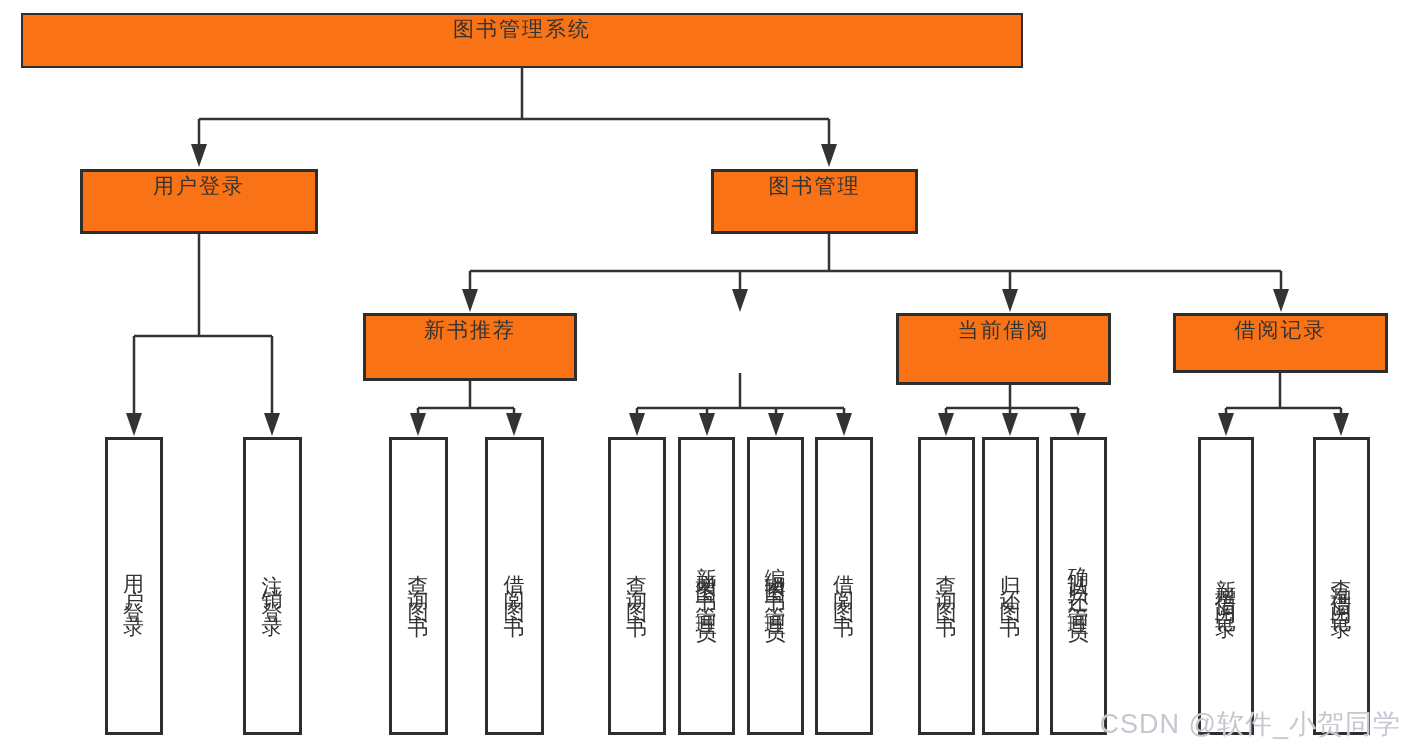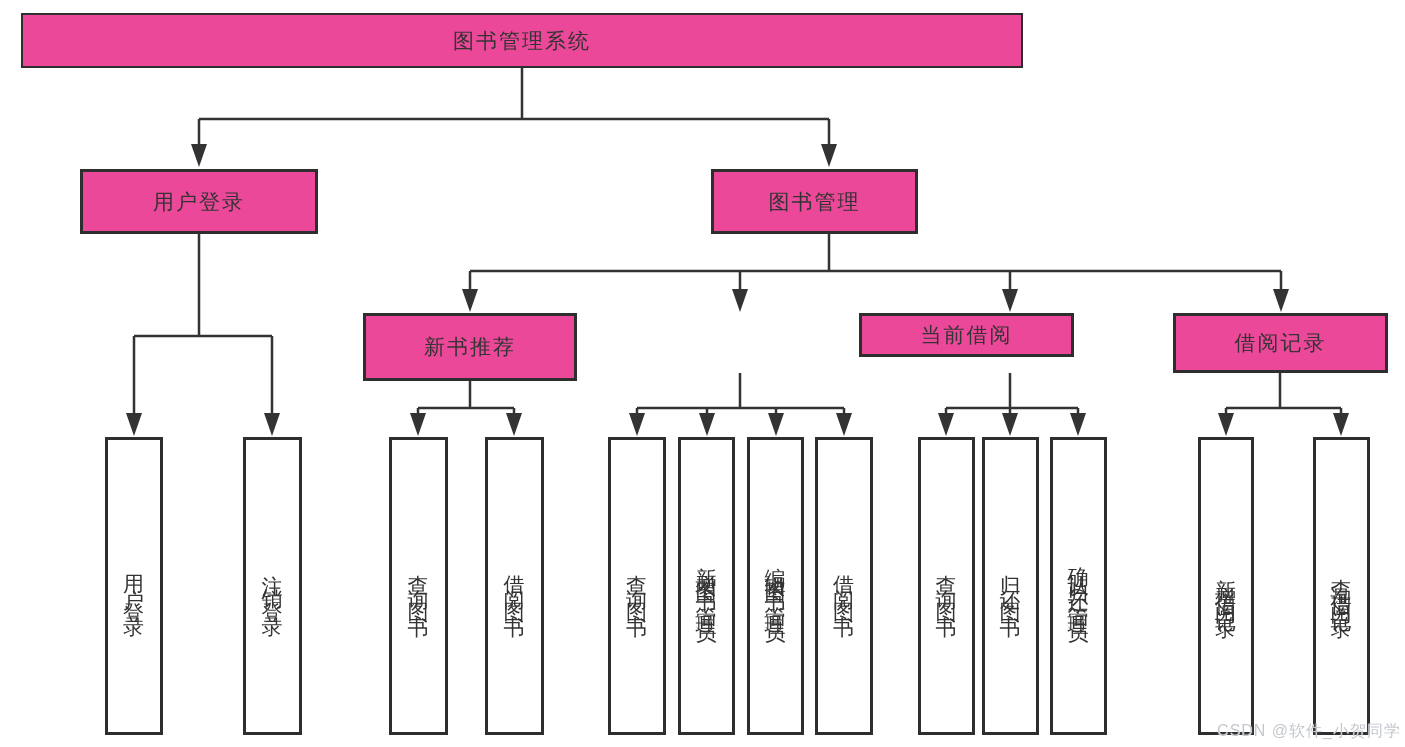--- a/index.html
+++ b/index.html
@@ -2,37 +2,37 @@
 <html><head>
 <meta charset="utf-8">
 <style>
   html,body{margin:0;padding:0;background:#ffffff;}
   .canvas{
     position:relative;width:1405px;height:747px;background:#ffffff;overflow:hidden;
     font-family:"Liberation Sans","DejaVu Sans",sans-serif;color:#2f2f2f;
   }
   .wires{position:absolute;left:0;top:0;width:1405px;height:747px;}
   .hbox{
-    position:absolute;box-sizing:border-box;border:3px solid #2e2e2e;background:#ec4899;
-    display:flex;align-items:center;justify-content:center;
+    position:absolute;box-sizing:border-box;border:3px solid #2e2e2e;background:#f97316;
+    display:flex;align-items:flex-start;justify-content:center;
   }
   .hbox.root{border-width:2px;}
   .hlabel{
     font-size:21px;letter-spacing:2px;color:#333333;white-space:nowrap;
   }
   .vbox{
     position:absolute;box-sizing:border-box;border:3px solid #2e2e2e;background:#ffffff;
     display:flex;align-items:center;justify-content:center;top:437px;height:298px;
   }
   .vlabel{
     writing-mode:vertical-rl;text-orientation:mixed;
     font-size:21px;color:#333333;line-height:1;white-space:nowrap;
   }
   .watermark{
-    position:absolute;right:4px;bottom:5px;font-size:16px;color:#c4c8ce;
+    position:absolute;right:4px;bottom:5px;font-size:27px;color:#c4c8ce;
     text-shadow:0 0 1px #ffffff;letter-spacing:1px;white-space:nowrap;
   }
 </style>
 </head>
 <body>
 
 <div class="canvas">
 
   <svg class="wires" viewBox="0 0 1405 747" xmlns="http://www.w3.org/2000/svg">
     <g stroke="#333333" stroke-width="2.5" fill="none">
@@ -86,21 +86,21 @@
   <div class="hbox" style="left:80px;top:169px;width:238px;height:65px">
     <span class="hlabel">用户登录</span>
   </div>
   <div class="hbox" style="left:711px;top:169px;width:207px;height:65px">
     <span class="hlabel">图书管理</span>
   </div>
 
   <div class="hbox" style="left:363px;top:313px;width:214px;height:68px">
     <span class="hlabel">新书推荐</span>
   </div>
-  <div class="hbox" style="left:859px;top:313px;width:215px;height:44px">
+  <div class="hbox" style="left:896px;top:313px;width:215px;height:72px">
     <span class="hlabel">当前借阅</span>
   </div>
   <div class="hbox" style="left:1173px;top:313px;width:215px;height:60px">
     <span class="hlabel">借阅记录</span>
   </div>
 
   <div class="vbox" style="left:105px;width:58px">
     <span class="vlabel" style="letter-spacing: 14px;">用户登录</span>
   </div>
   <div class="vbox" style="left:243px;width:59px">

